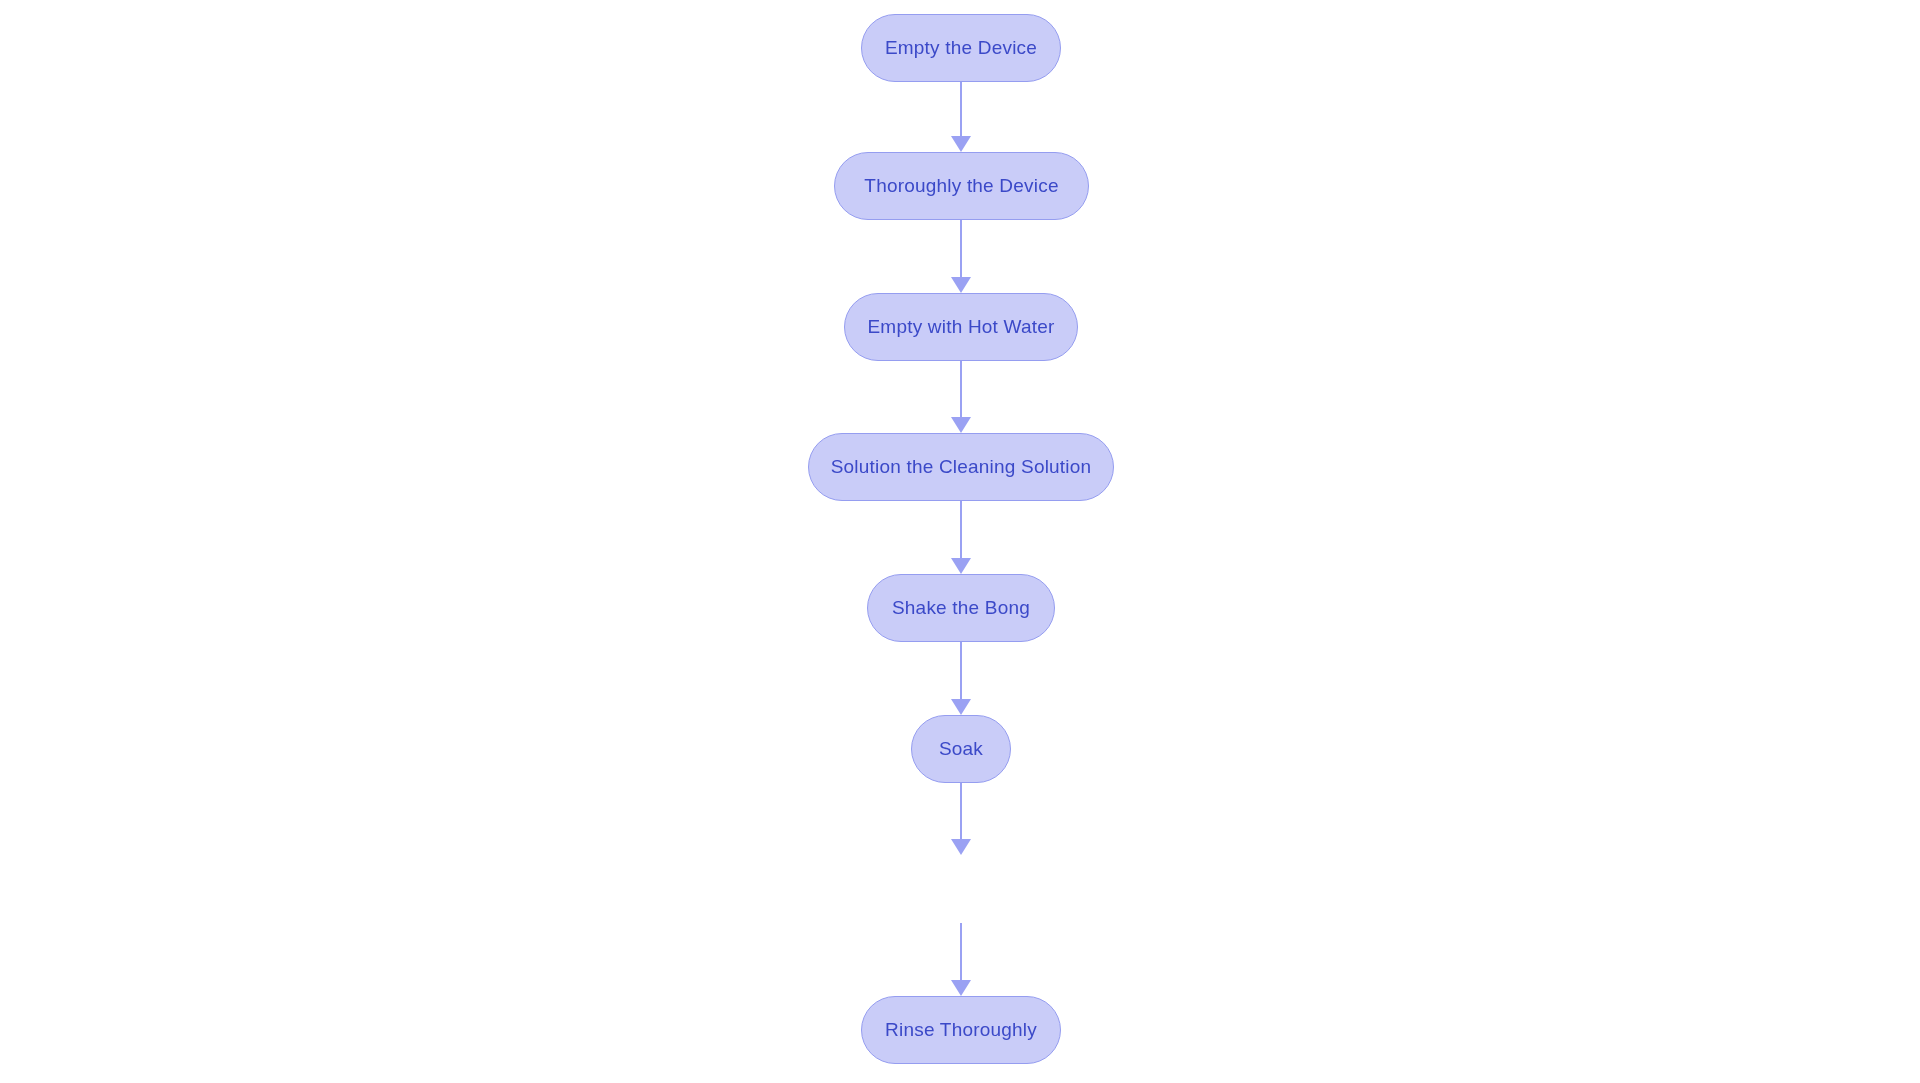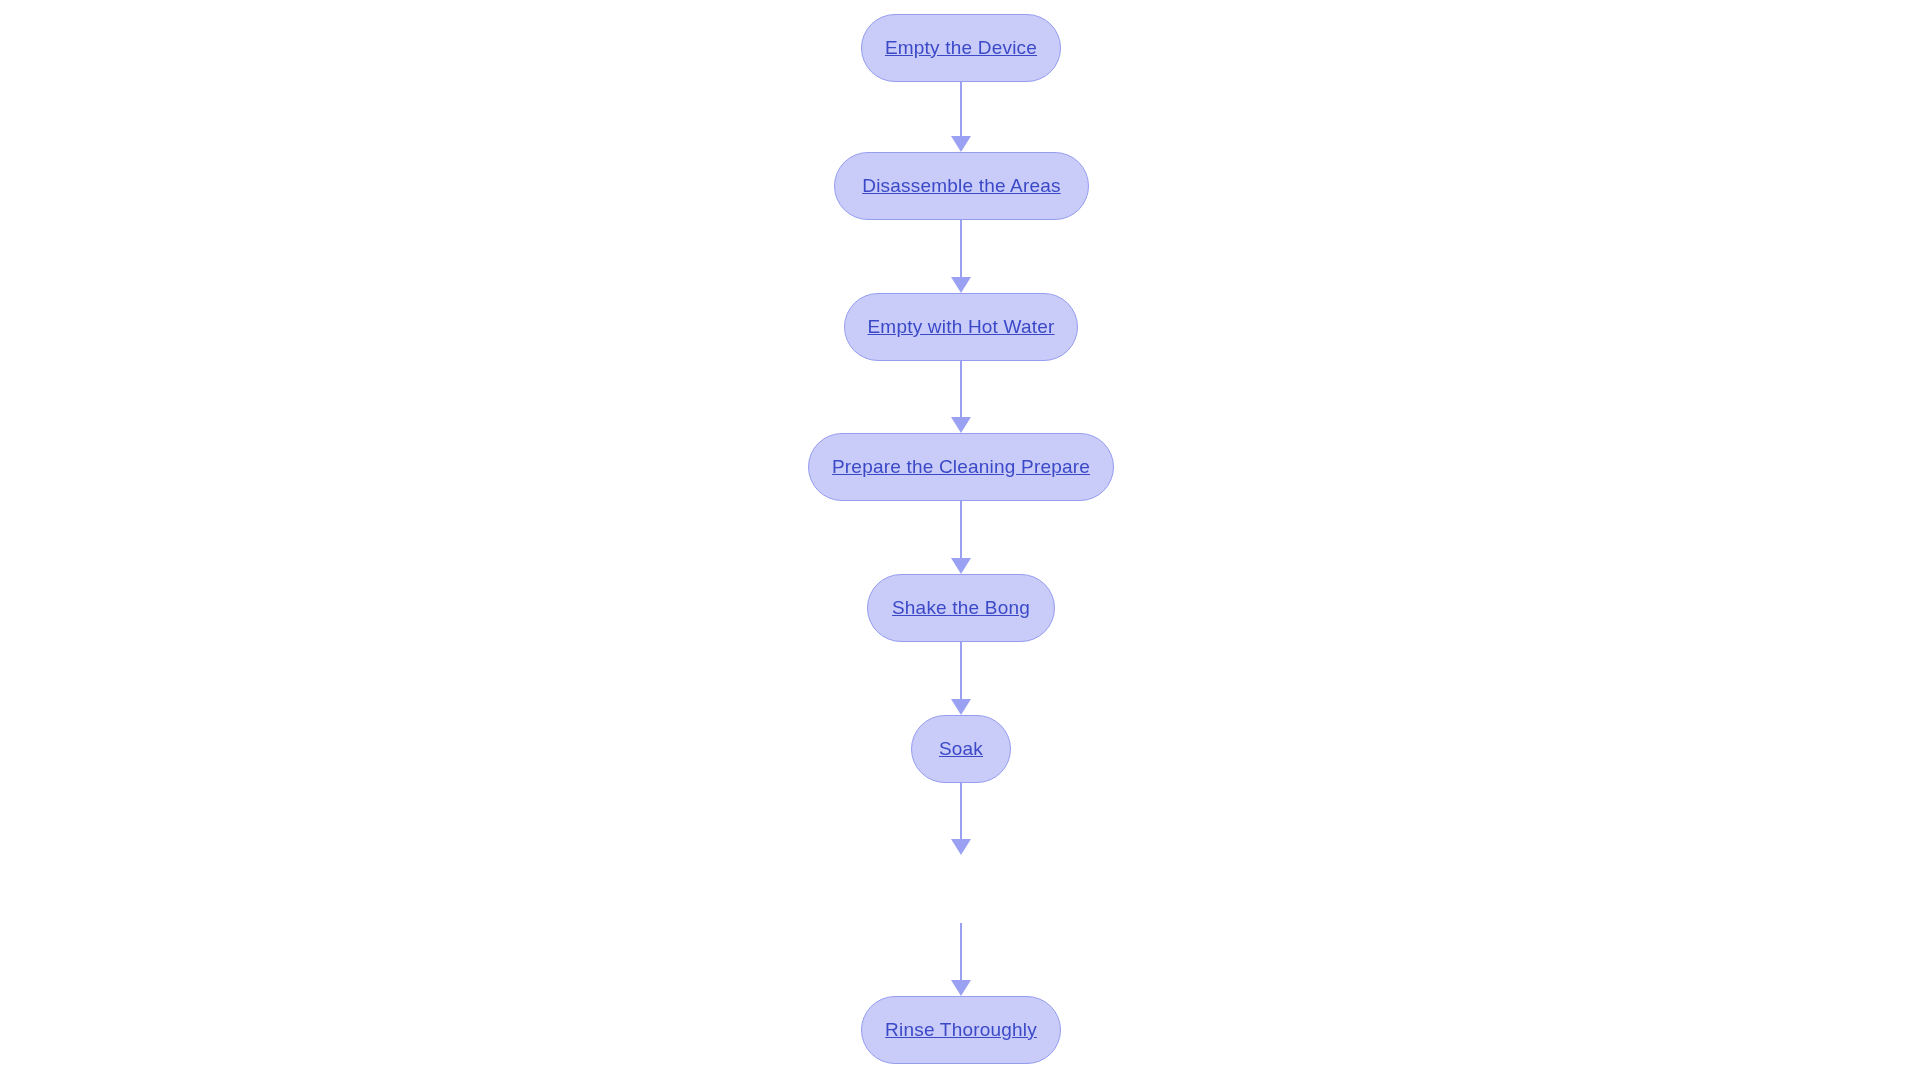--- a/index.html
+++ b/index.html
@@ -32,21 +32,20 @@
     background: var(--node-fill);
     border: 1.5px solid var(--node-border);
     border-radius: 34px;
   }
   .node-label {
     color: var(--node-text);
     font-size: 19px;
     font-weight: 500;
     letter-spacing: 0.2px;
     white-space: nowrap;
-    text-decoration: underline;
   }
   .arrow {
     position: absolute;
     width: 24px;
   }
   .arrow-line {
     position: absolute;
     left: 10.7px;
     top: 0;
     bottom: 12px;
@@ -72,39 +71,39 @@
   <div class="node" style="left:861px; top:14px; width:200px;">
     <span class="node-label">Empty the Device</span>
   </div>
 
   <div class="arrow" style="left:949px; top:82px; height:70px;">
     <div class="arrow-line"></div>
     <div class="arrow-head"></div>
   </div>
 
   <div class="node" style="left:834px; top:152px; width:255px;">
-    <span class="node-label">Disassemble the Areas</span>
+    <span class="node-label">Thoroughly the Device</span>
   </div>
 
   <div class="arrow" style="left:949px; top:220px; height:73px;">
     <div class="arrow-line"></div>
     <div class="arrow-head"></div>
   </div>
 
   <div class="node" style="left:844px; top:293px; width:234px;">
     <span class="node-label">Empty with Hot Water</span>
   </div>
 
   <div class="arrow" style="left:949px; top:361px; height:72px;">
     <div class="arrow-line"></div>
     <div class="arrow-head"></div>
   </div>
 
   <div class="node" style="left:808px; top:433px; width:306px;">
-    <span class="node-label">Prepare the Cleaning Prepare</span>
+    <span class="node-label">Solution the Cleaning Solution</span>
   </div>
 
   <div class="arrow" style="left:949px; top:501px; height:73px;">
     <div class="arrow-line"></div>
     <div class="arrow-head"></div>
   </div>
 
   <div class="node" style="left:867px; top:574px; width:188px;justify-content:center;">
     <span class="node-label">Shake the Bong</span>
   </div>

